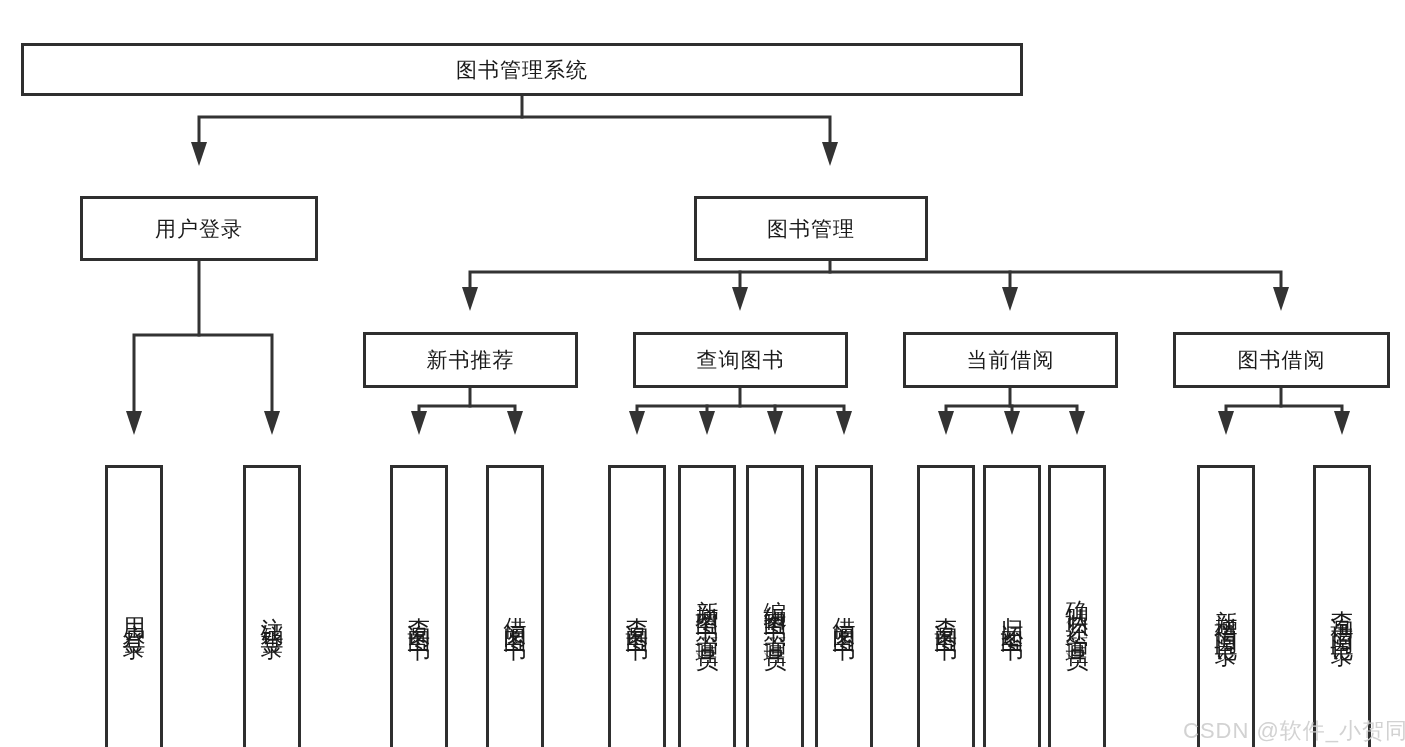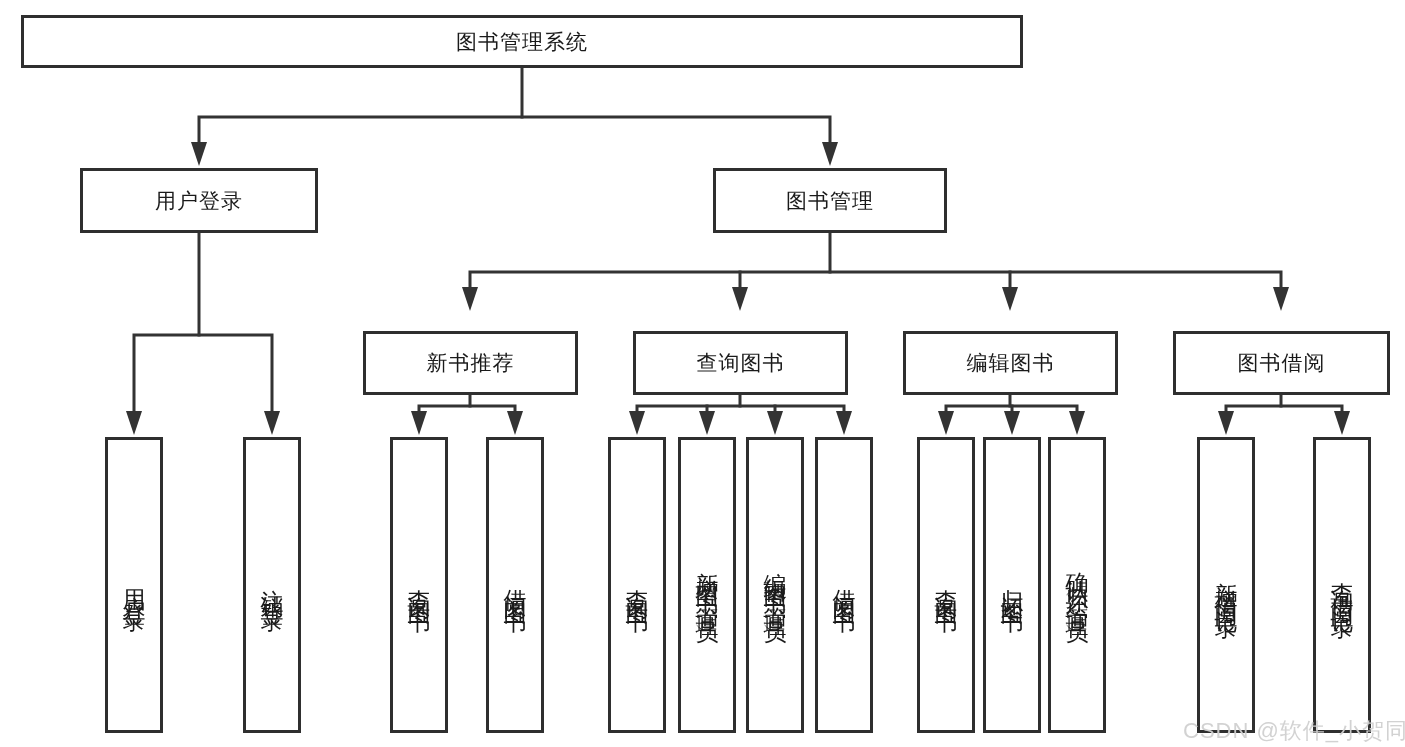--- a/index.html
+++ b/index.html
@@ -26,30 +26,31 @@
   .node {
     position: absolute;
     box-sizing: border-box;
     border: 3px solid #2f2f2f;
     background: #ffffff;
     display: flex;
     align-items: center;
     justify-content: center;
     color: #1a1a1a;
     z-index: 2;
+    margin-top: 28px;
   }
   .h-label {
     font-size: 21px;
     letter-spacing: 1px;
     white-space: nowrap;
   }
   .n-root  { left: 21px;   top: 15px;  width: 1002px; height: 53px; }
   .n-login { left: 80px;   top: 168px; width: 238px;  height: 65px; }
-  .n-mgmt  { left: 713px;  top: 168px; width: 234px;  height: 65px; }
-  .l3      { top: 331px; height: 64px; width: 215px; }
+  .n-mgmt  { left: 694px;  top: 168px; width: 234px;  height: 65px; }
+  .l3      { top: 304px; height: 56px; width: 215px; }
   .n-l3-1  { left: 363px; }
   .n-l3-2  { left: 633px; }
   .n-l3-3  { left: 903px; }
   .n-l3-4  { left: 1173px; width: 217px; }
   .leaf {
     top: 437px;
     height: 296px;
     width: 58px;
   }
   .v-label {
@@ -174,21 +175,21 @@
     <span class="h-label">图书管理</span>
   </div>
 
   <div class="node l3 n-l3-1">
     <span class="h-label">新书推荐</span>
   </div>
   <div class="node l3 n-l3-2">
     <span class="h-label">查询图书</span>
   </div>
   <div class="node l3 n-l3-3">
-    <span class="h-label">编辑图书</span>
+    <span class="h-label">当前借阅</span>
   </div>
   <div class="node l3 n-l3-4">
     <span class="h-label">图书借阅</span>
   </div>
 
   <div class="node leaf x105">
     <span class="v-label">用户登录</span>
   </div>
   <div class="node leaf x243">
     <span class="v-label">注销登录</span>

